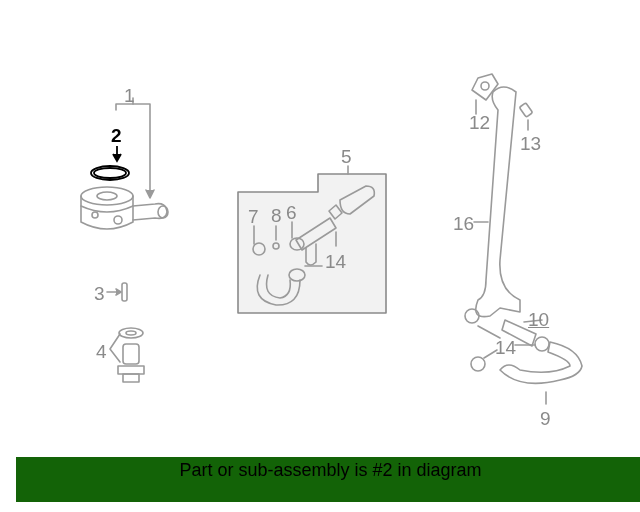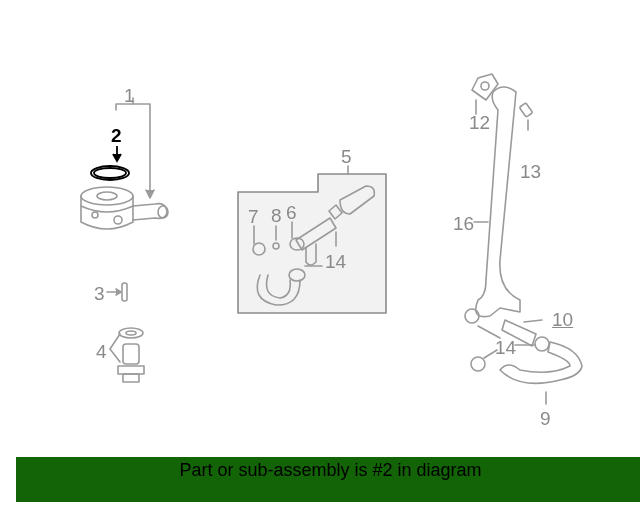--- a/index.html
+++ b/index.html
@@ -109,22 +109,22 @@
     <span class="callout" style="left: 124px; top: 86px;">1</span>
     <span class="callout highlight" style="left: 111px; top: 126px;">2</span>
     <span class="callout" style="left: 94px; top: 284px;">3</span>
     <span class="callout" style="left: 96px; top: 342px;">4</span>
     <span class="callout" style="left: 341px; top: 147px;">5</span>
     <span class="callout" style="left: 286px; top: 203px;">6</span>
     <span class="callout" style="left: 248px; top: 207px;">7</span>
     <span class="callout" style="left: 271px; top: 206px;">8</span>
     <span class="callout" style="left: 325px; top: 252px;">14</span>
     <span class="callout" style="left: 540px; top: 409px;">9</span>
-    <span class="callout" style="left: 552px; top: 310px; text-decoration: underline;">10</span>
+    <span class="callout" style="left: 528px; top: 310px; text-decoration: underline;">10</span>
     <span class="callout" style="left: 453px; top: 214px;">16</span>
     <span class="callout" style="left: 469px; top: 113px;">12</span>
-    <span class="callout" style="left: 520px; top: 134px; margin-top: 28px;">13</span>
+    <span class="callout" style="left: 520px; top: 134px;">13</span>
     <span class="callout" style="left: 495px; top: 338px;">14</span>
   </div>
 
 <div id="banner">
   <div>Part or sub-assembly is #2 in diagram</div>
 </div>
 
 </body></html>

